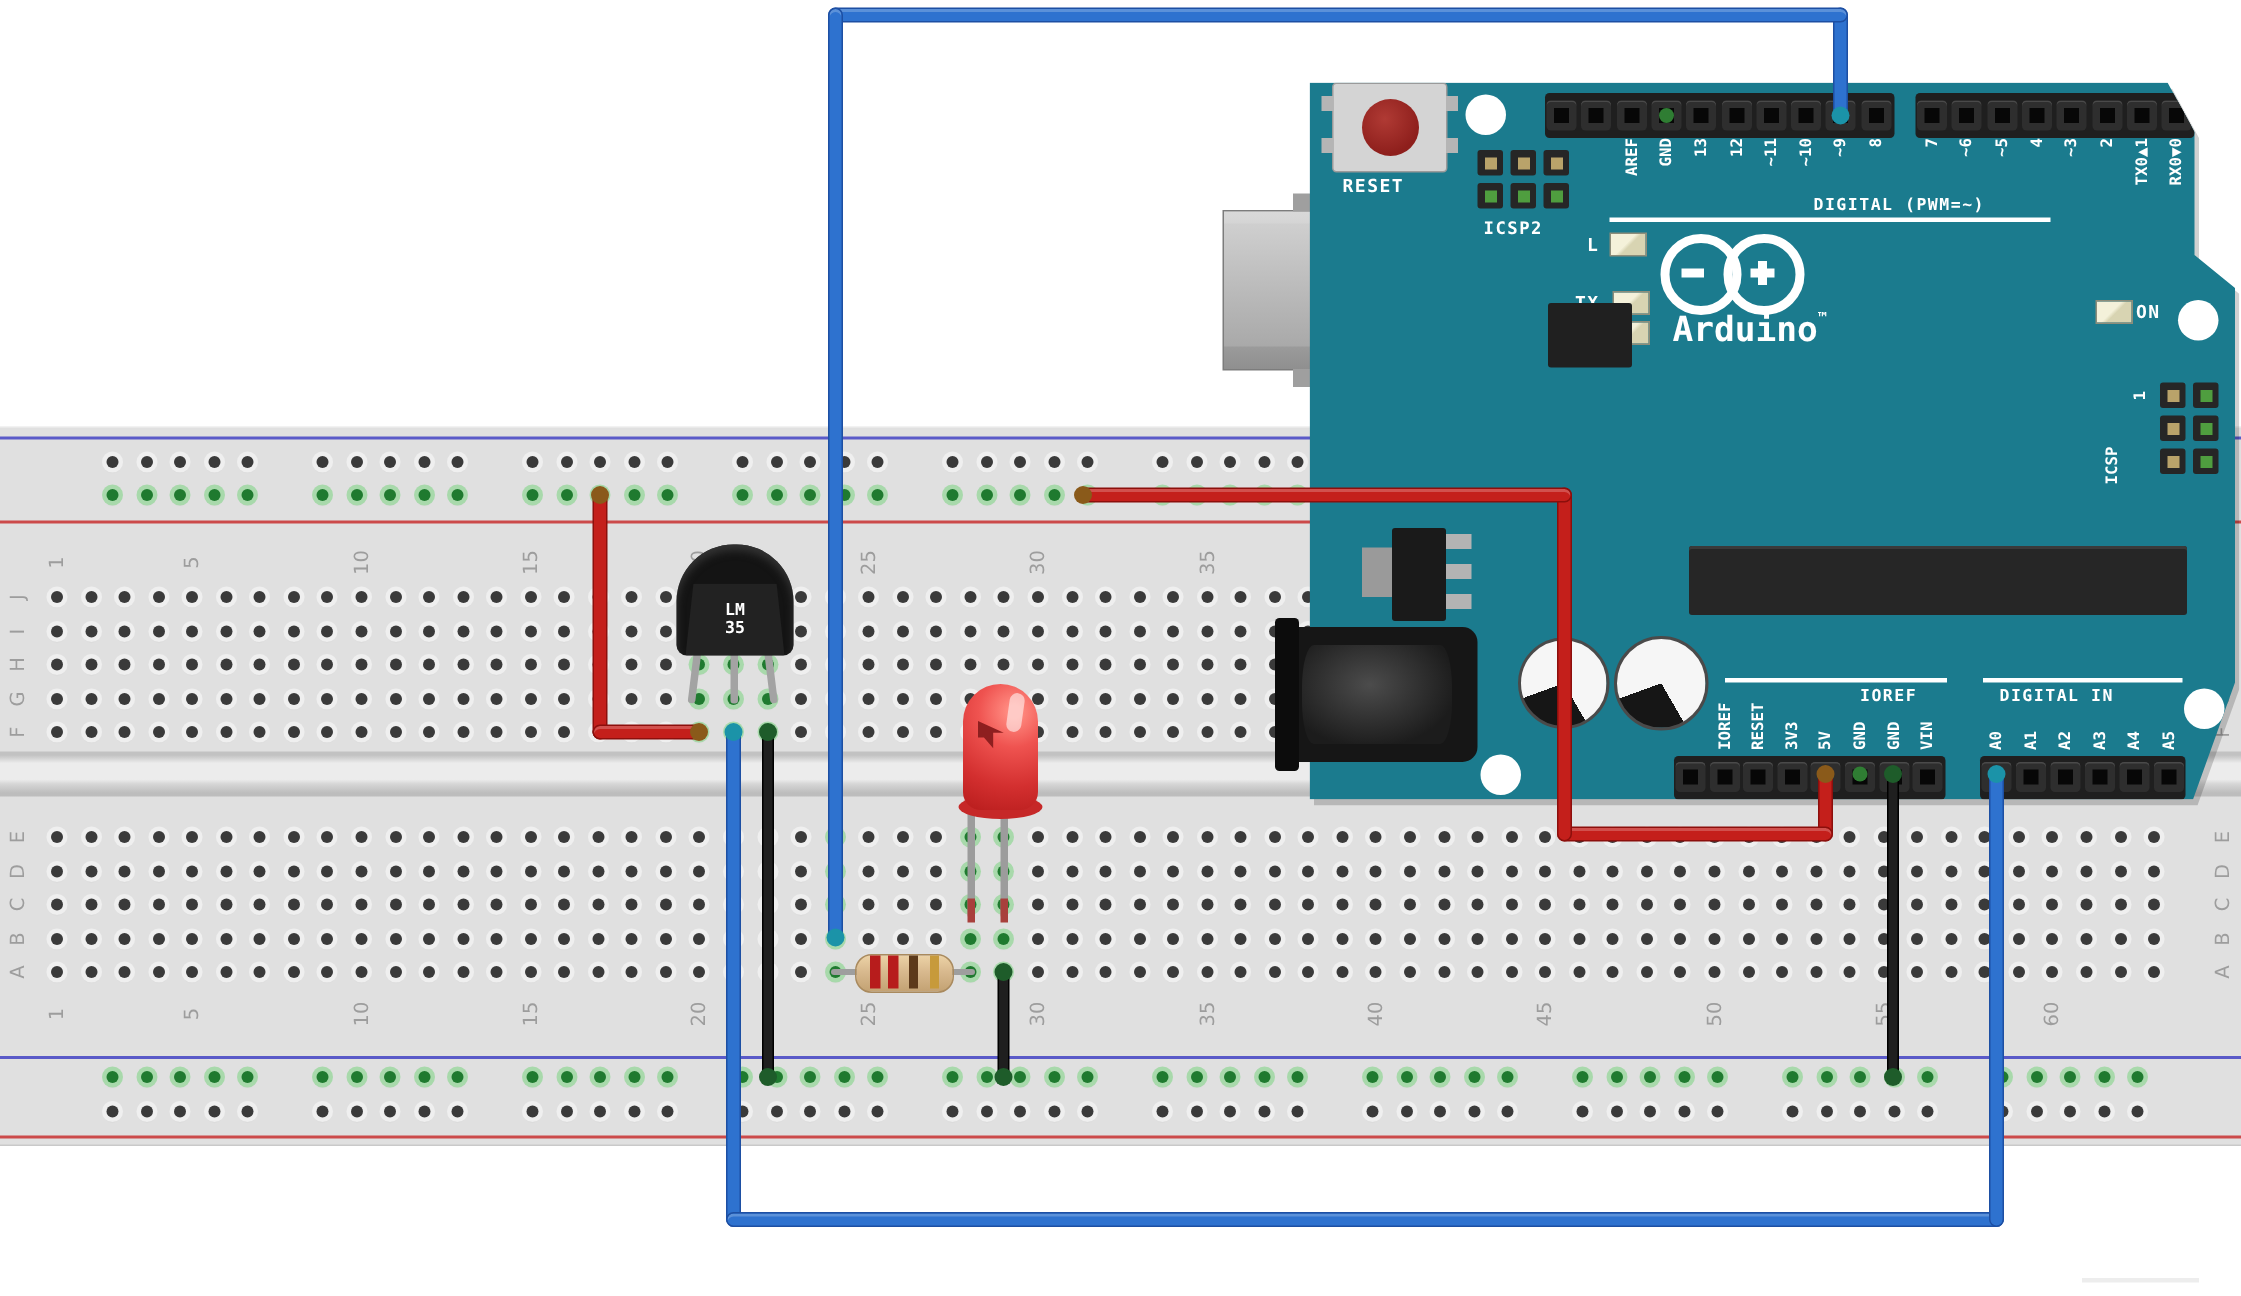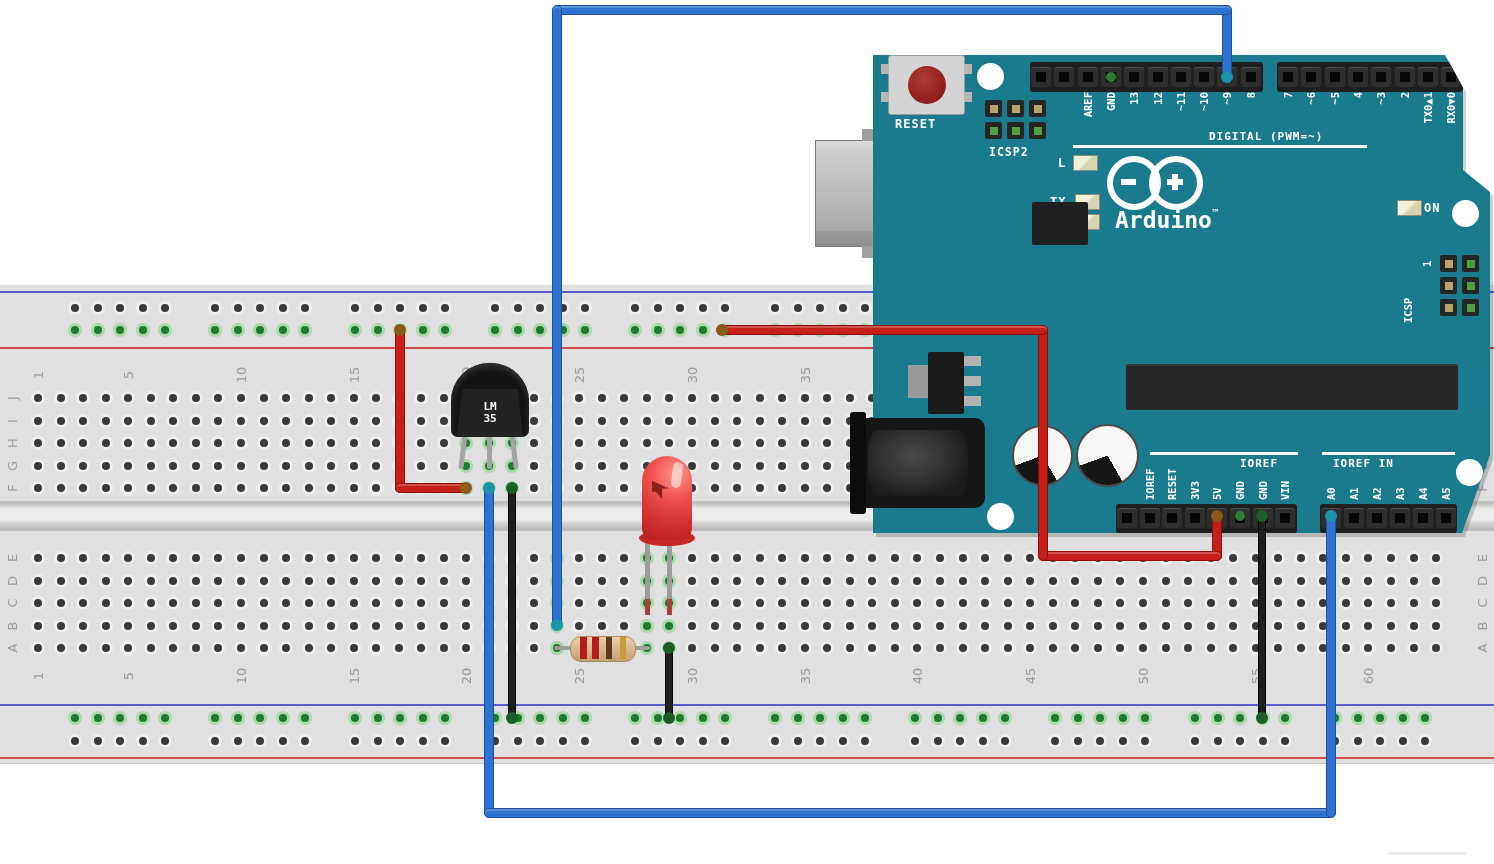--- a/index.html
+++ b/index.html
@@ -1011,21 +1011,21 @@
     <div class="abs" style="left:91px;top:301px;width:17px;height:10px;background:#b3b3b3;"></div>
     <div class="abs" style="left:91px;top:321px;width:17px;height:10px;background:#b3b3b3;"></div>
     <div class="abs" style="left:91px;top:341px;width:17px;height:10px;background:#b3b3b3;"></div>
 
     <div class="abs" style="left:139px;top:370px;width:57px;height:57px;border-radius:50%;border:2px solid #4a4a4a;background:conic-gradient(from 150deg,#161616 0 100deg,#f6f6f6 0);"></div>
     <div class="abs" style="left:203px;top:369px;width:59px;height:59px;border-radius:50%;border:2px solid #4a4a4a;background:conic-gradient(from 150deg,#161616 0 100deg,#f6f6f6 0);"></div>
 
     <div class="silkline" style="left:277px;top:397px;width:148px;"></div>
     <div class="silk" style="left:367px;top:402px;">IOREF</div>
     <div class="silkline" style="left:449px;top:397px;width:133px;"></div>
-    <div class="silk" style="left:460px;top:402px;">IOREF IN</div>
+    <div class="silk" style="left:460px;top:402px;">DIGITAL IN</div>
 
     <div id="icsp-pins">
         <div class="icpin" style="left: 567px; top: 200px;">
           <i style="background: rgb(185, 163, 106);"></i>
         </div>
         <div class="icpin" style="left: 589px; top: 200px;">
           <i style="background: rgb(79, 158, 63);"></i>
         </div>
         <div class="icpin" style="left: 567px; top: 222px;">
           <i style="background: rgb(185, 163, 106);"></i>

